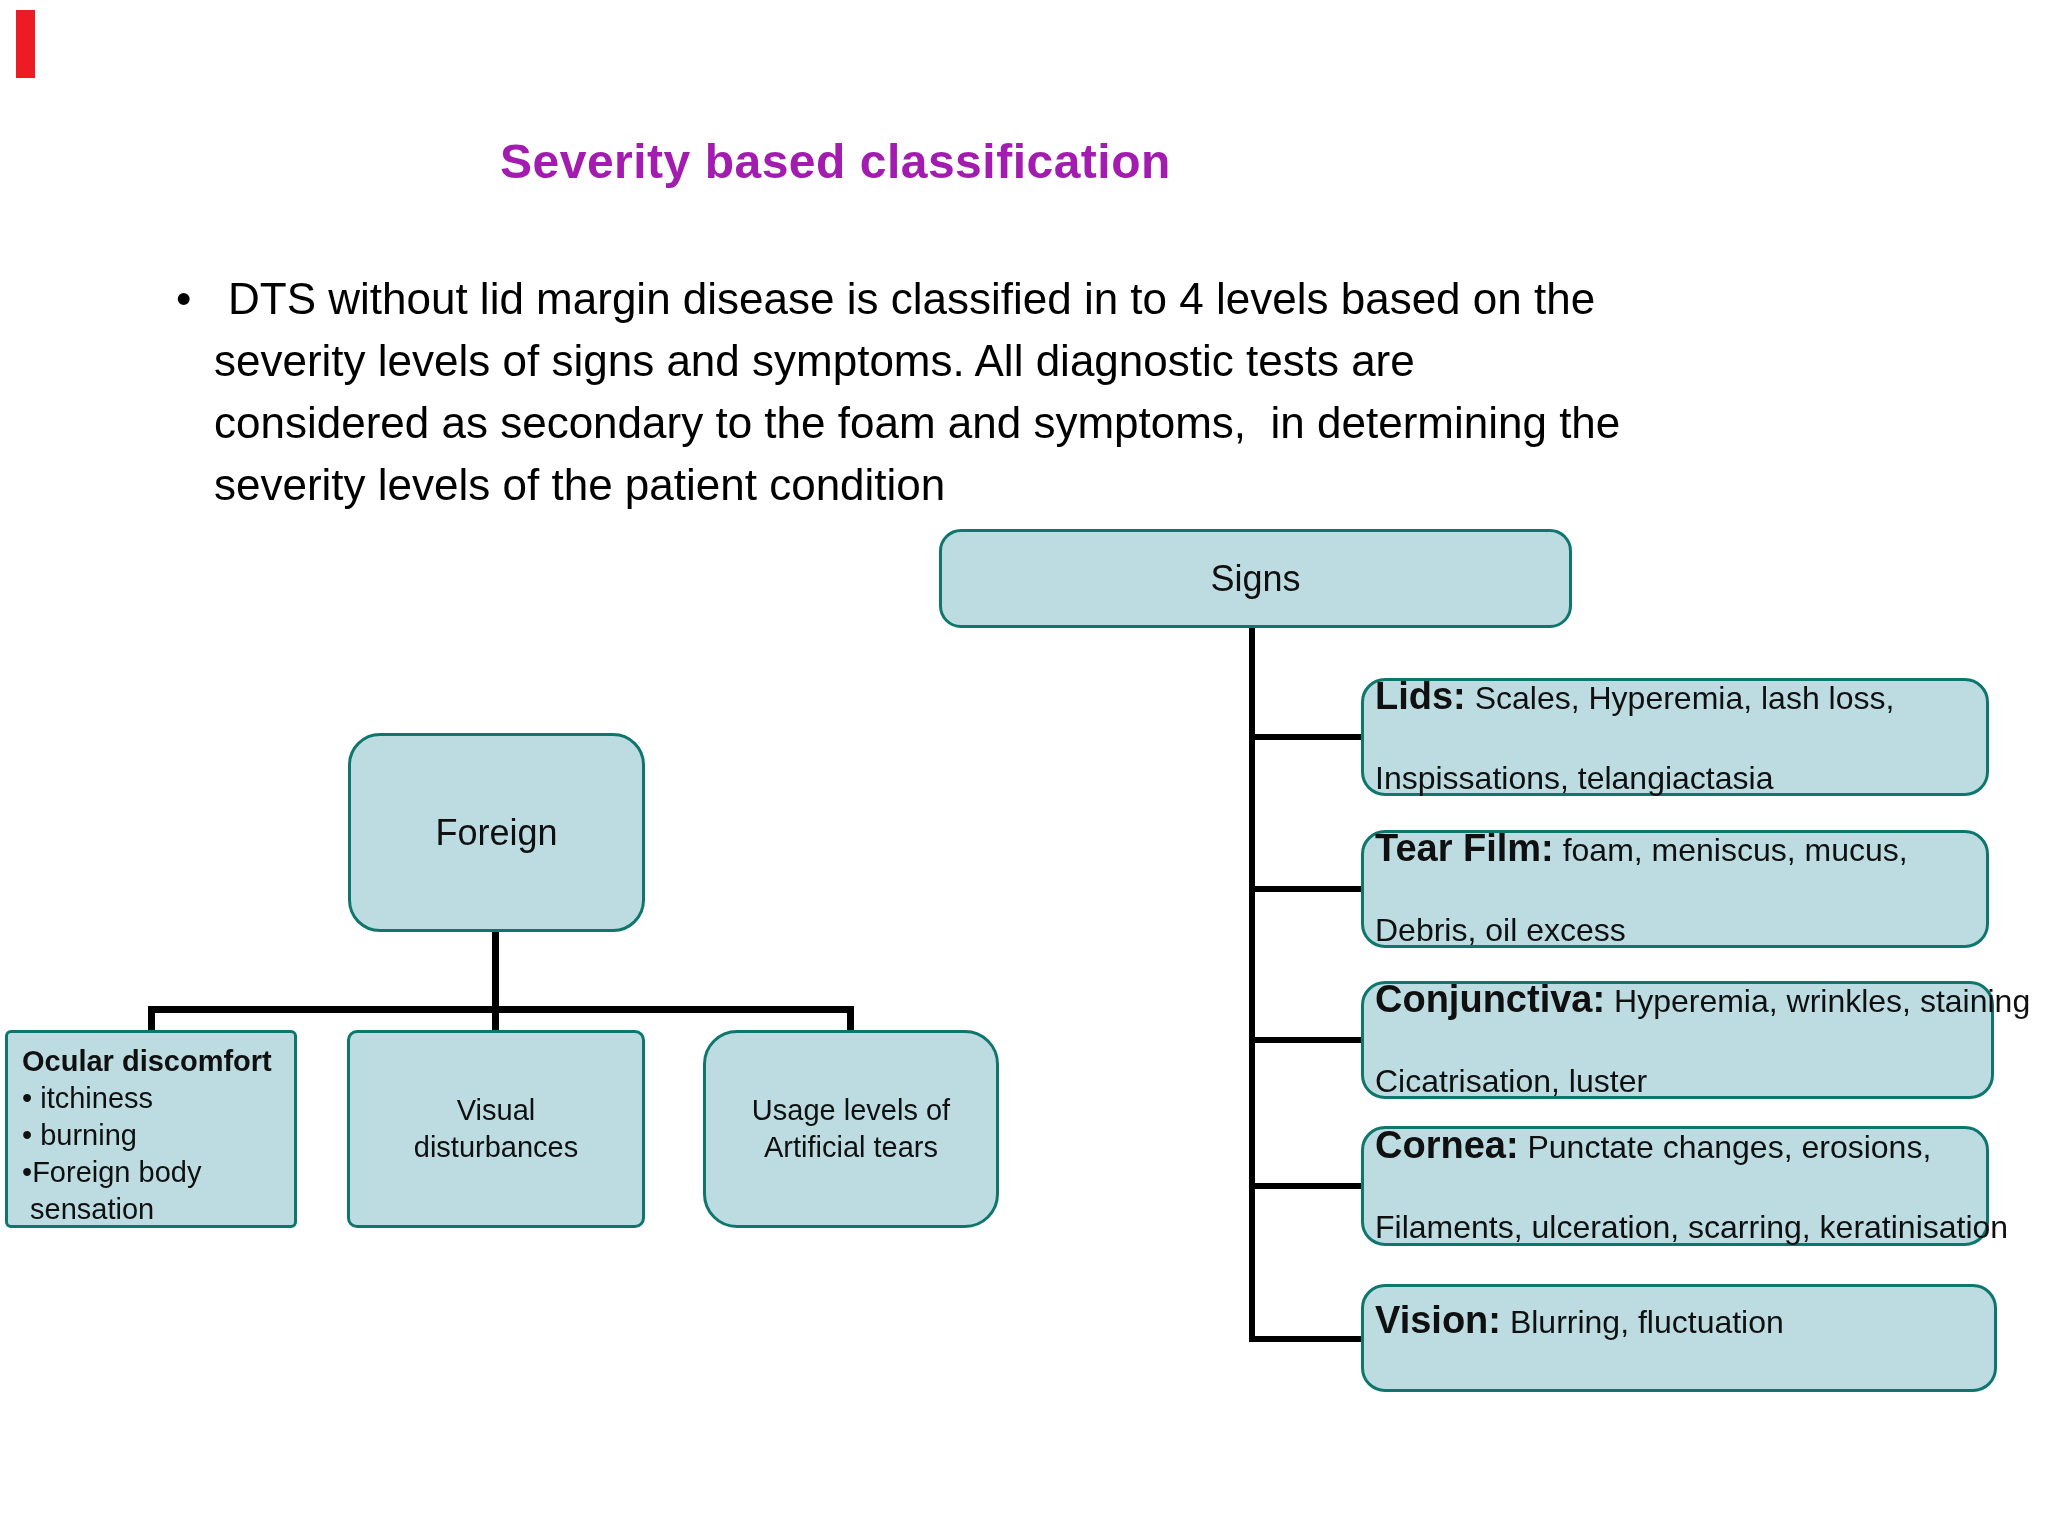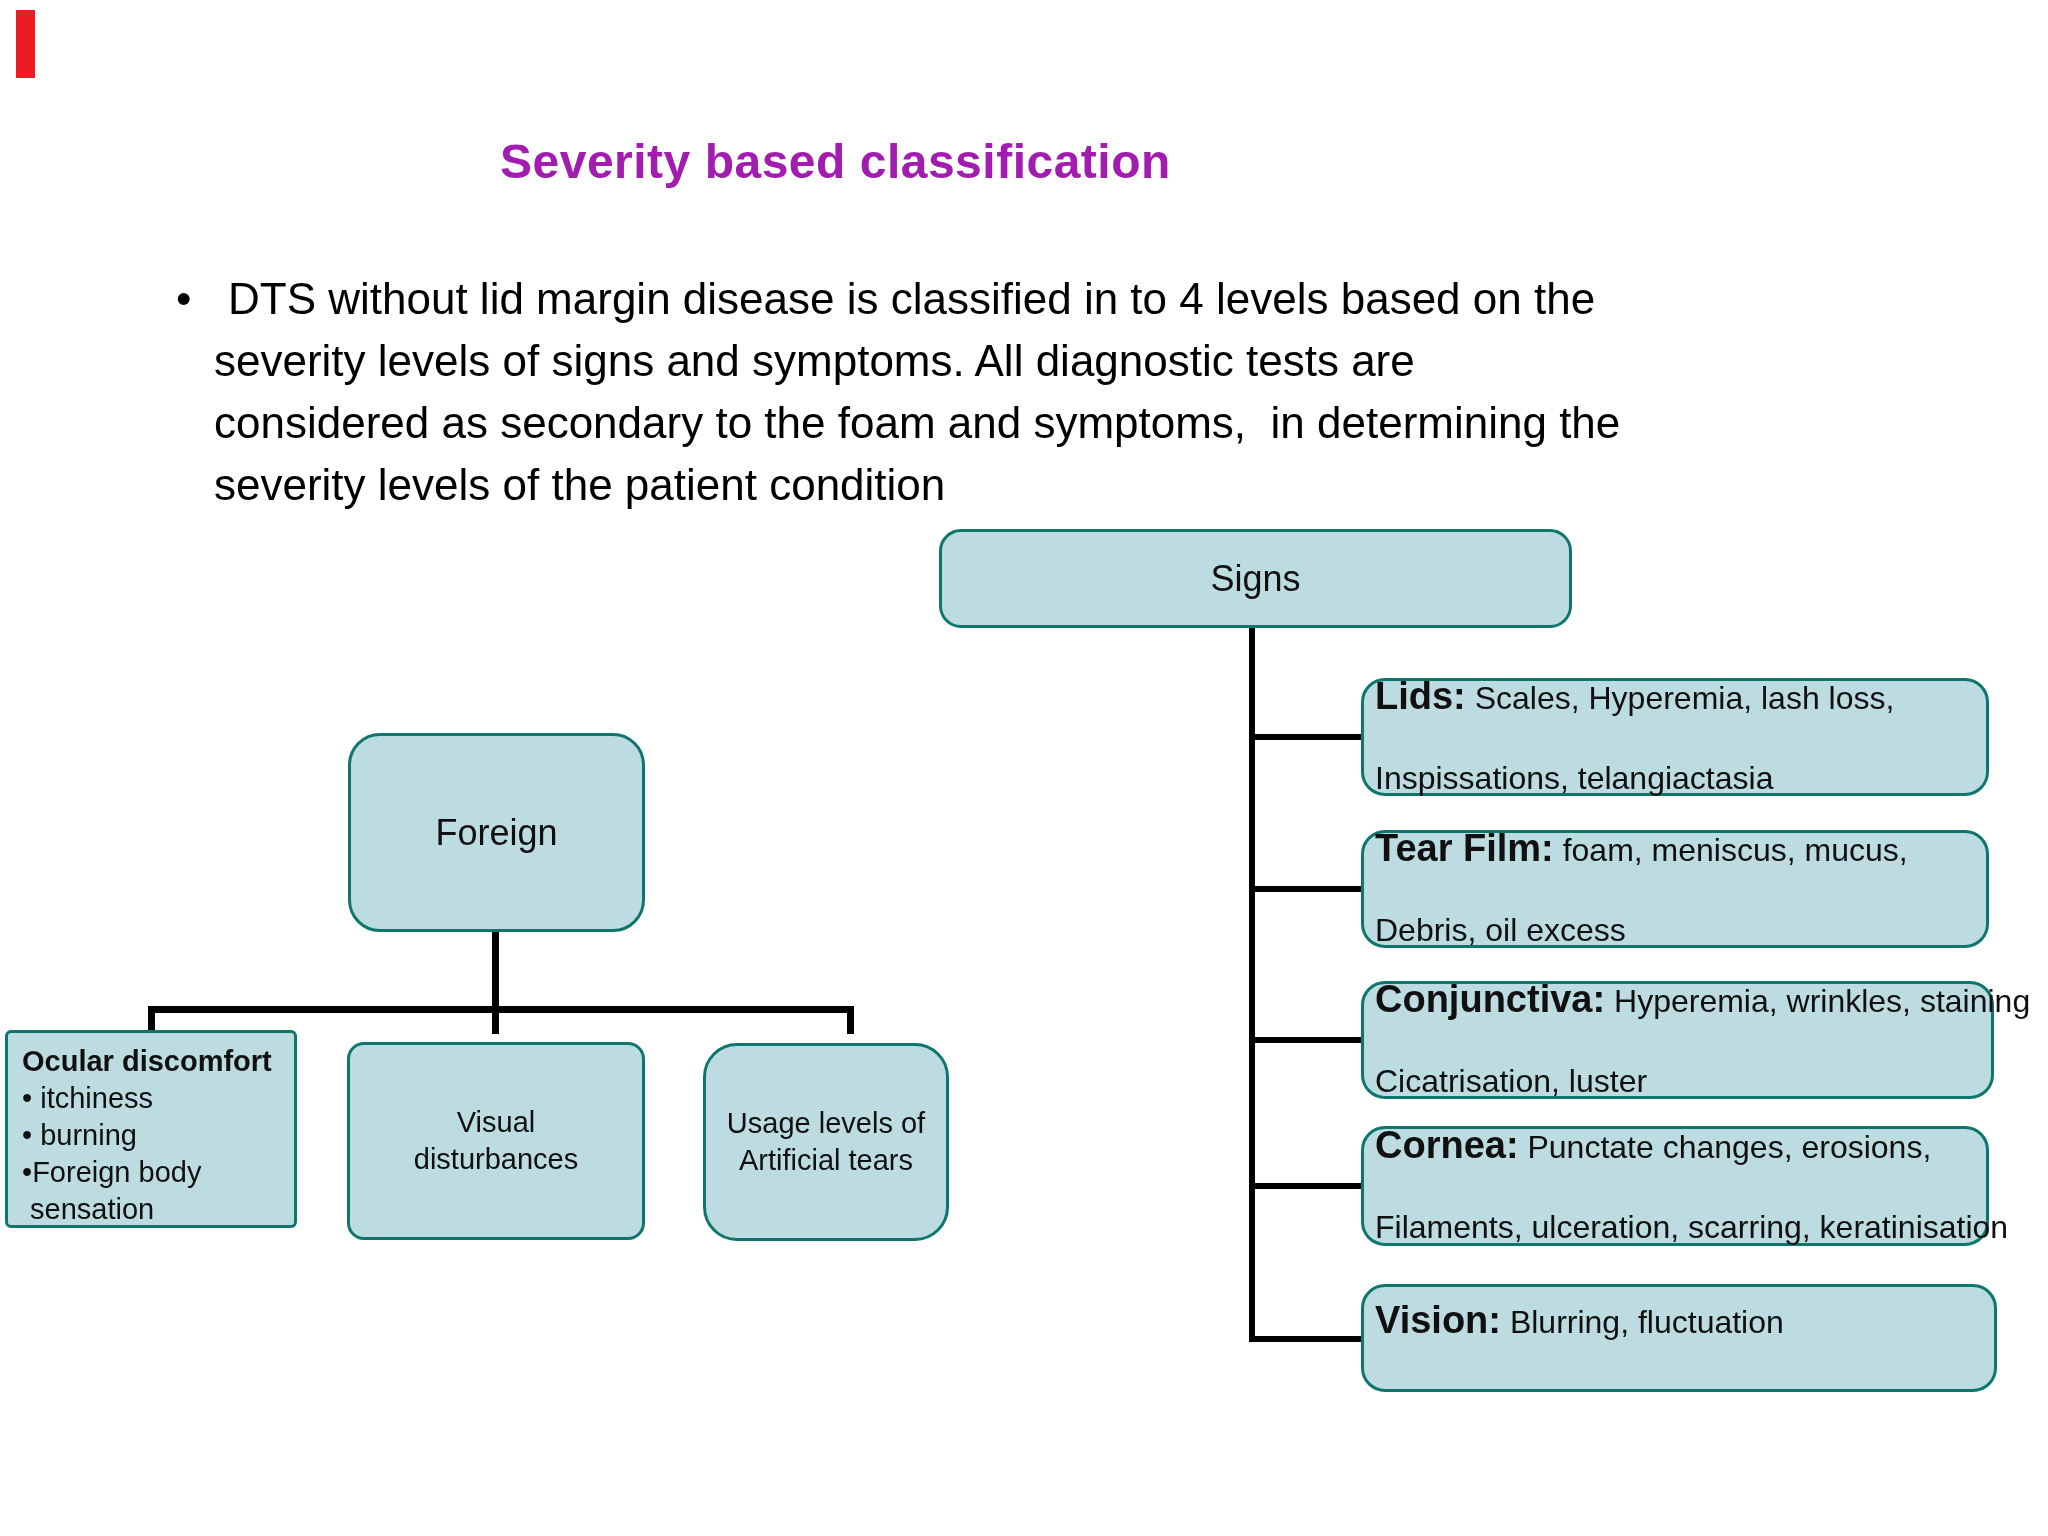--- a/index.html
+++ b/index.html
@@ -68,26 +68,26 @@
   </div>
 
   <div class="node ocular" style="left:5px;top:1030px;width:292px;height:198px;">
     <div class="ltext head">Ocular discomfort</div>
     <div class="ltext">• itchiness</div>
     <div class="ltext">• burning</div>
     <div class="ltext">•Foreign body</div>
     <div class="ltext"> sensation</div>
   </div>
 
-  <div class="node center" style="left:347px;top:1030px;width:298px;height:198px;border-radius:17px;margin-top:12px;">
+  <div class="node center" style="left:347px;top:1030px;width:298px;height:198px;border-radius:10px;">
     <div class="ltext">Visual</div>
     <div class="ltext">disturbances</div>
   </div>
 
-  <div class="node center" style="left:703px;top:1030px;width:246px;height:198px;border-radius:34px;margin-top:13px;">
+  <div class="node center" style="left:703px;top:1030px;width:296px;height:198px;border-radius:34px;">
     <div class="ltext">Usage levels of</div>
     <div class="ltext">Artificial tears</div>
   </div>
 
   <div class="node center" style="left:939px;top:529px;width:633px;height:99px;border-radius:22px;">
     <span class="root-label">Signs</span>
   </div>
 
   <div class="node sign-box" style="left:1361px;top:678px;width:628px;height:118px;">
     <div class="sign-line"><b>Lids:</b> <span>Scales, Hyperemia, lash loss,</span></div>

